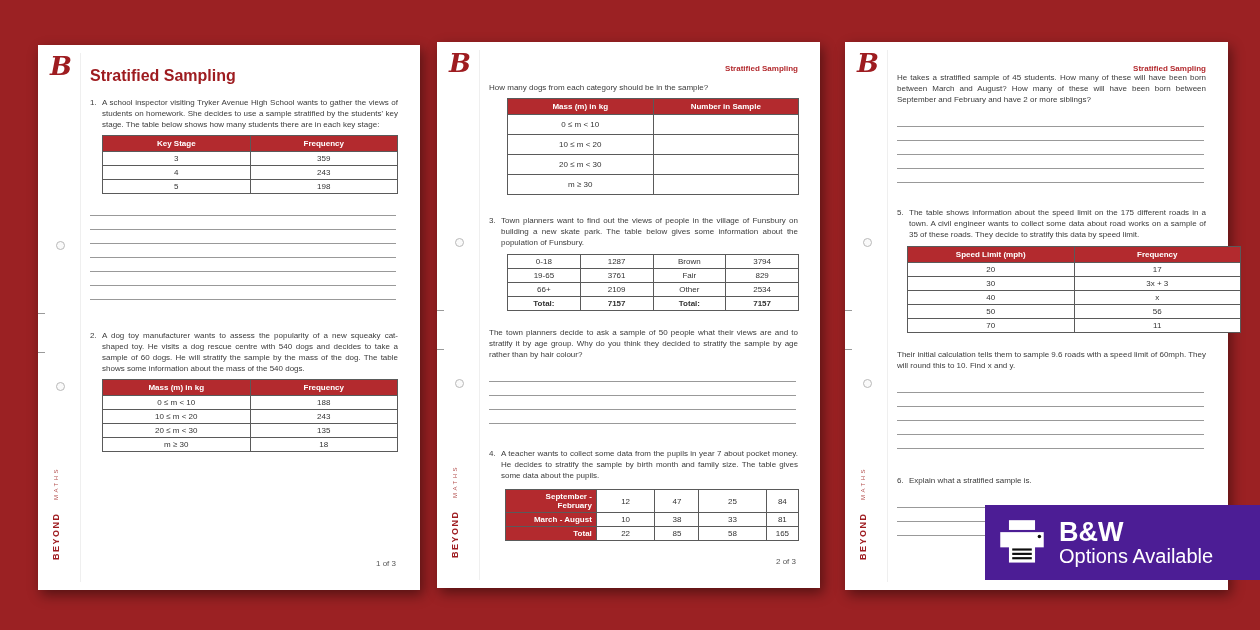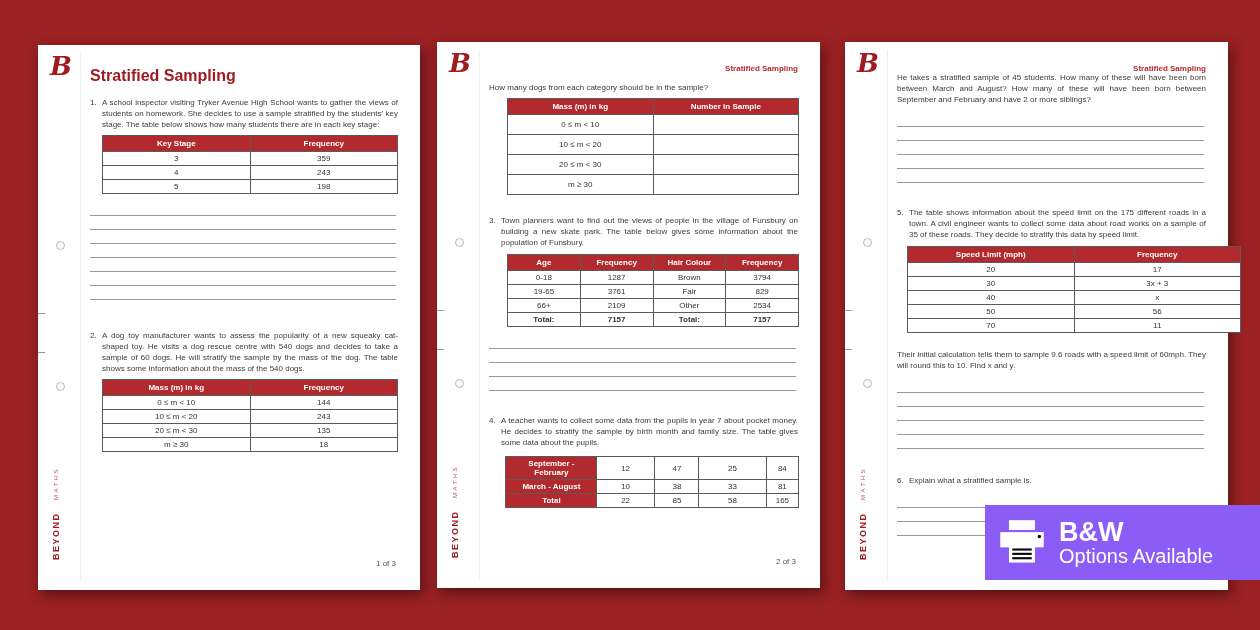--- a/index.html
+++ b/index.html
@@ -59,32 +59,32 @@
   .tbl-2col th, .tbl-2col td { width:50%; }
   #page2 .tbl-2col { width:292px; margin-left:20px; }
   .tall td { padding:5px 4px; }
   .tbl-4col { width:292px; margin:6px 0 0 20px; }
   .tbl-4col th, .tbl-4col td { width:25%; }
   .total-row td { font-weight:bold; }
   .tbl-5col { width:294px; margin:8px 0 0 18px; }
   .tbl-5col .c0 { width:31%; } .tbl-5col .c1 { width:20%; } .tbl-5col .c2 { width:15%; }
   .tbl-5col .c3 { width:23%; } .tbl-5col .c4 { width:11%; }
   .blank-cell { border:none; background:#ffffff; }
-  .rowhdr { background:#b32a2e; color:#ffffff; font-weight:bold; text-align:center; padding-left:5px; }
+  .rowhdr { background:#b32a2e; color:#ffffff; font-weight:bold; text-align:right; padding-left:5px; }
   .tbl-speed { width:334px; margin:6px 0 0 12px; }
   .tbl-speed th, .tbl-speed td { width:50%; }
 
   .followup { margin-top:16px; margin-left:2px; }
   .lines { margin:8px 2px 0 2px; }
   .line { height:14px; border-bottom:1px solid #999999; }
   .mt30 { margin-top:30px; } .mt24 { margin-top:24px; } .mt20 { margin-top:20px; } .mt26 { margin-top:26px; }
 
   .bw-badge {
     position:absolute; left:985px; top:505px; width:275px; height:75px;
-    background:#8b5cf6; display:flex; align-items:center; gap:12px; padding-left:12px;
+    background:#4c1d95; display:flex; align-items:center; gap:12px; padding-left:12px;
   }
   .printer { flex:none; display:flex; align-items:center; }
   .bw-text { display:flex; flex-direction:column; color:#ffffff; line-height:1.05; }
   .bw-line1 { font-size:27px; font-weight:bold; }
   .bw-line2 { font-size:20px; }
 </style>
 </head>
 <body>
 
 <div class="page" id="page1">
@@ -146,21 +146,21 @@
       </div>
 
       <table class="tbl-2col">
         <tbody>
             <tr>
           <th>Mass (m) in kg</th>
           <th>Frequency</th>
         </tr>
         <tr>
           <td>0 ≤ m &lt; 10</td>
-          <td>144</td>
+          <td>188</td>
         </tr>
         <tr>
           <td>10 ≤ m &lt; 20</td>
           <td>243</td>
         </tr>
         <tr>
           <td>20 ≤ m &lt; 30</td>
           <td>135</td>
         </tr>
         <tr>
@@ -217,26 +217,20 @@
       </tbody>
         </table>
 
       <div class="question mt20">
         <span class="qnum">3.</span>
         <p>Town planners want to find out the views of people in the village of Funsbury on building a new skate park. The table below gives some information about the population of Funsbury.</p>
       </div>
 
       <table class="tbl-4col">
         <tbody>
-            <tr>
-          <th>Age</th>
-          <th>Frequency</th>
-          <th>Hair Colour</th>
-          <th>Frequency</th>
-        </tr>
         <tr>
           <td>0-18</td>
           <td>1287</td>
           <td>Brown</td>
           <td>3794</td>
         </tr>
         <tr>
           <td>19-65</td>
           <td>3761</td>
           <td>Fair</td>
@@ -250,20 +244,21 @@
         </tr>
         <tr class="total-row">
           <td>Total:</td>
           <td>7157</td>
           <td>Total:</td>
           <td>7157</td>
         </tr>
       </tbody>
         </table>
 
+      <p class="body-text followup">The town planners decide to ask a sample of 50 people what their views are and to stratify it by age group. Why do you think they decided to stratify the sample by age rather than by hair colour?</p>
 
       <div class="lines">
         <div class="line"></div>
         <div class="line"></div>
         <div class="line"></div>
         <div class="line"></div>
       </div>
 
       <div class="question mt24">
         <span class="qnum">4.</span>

